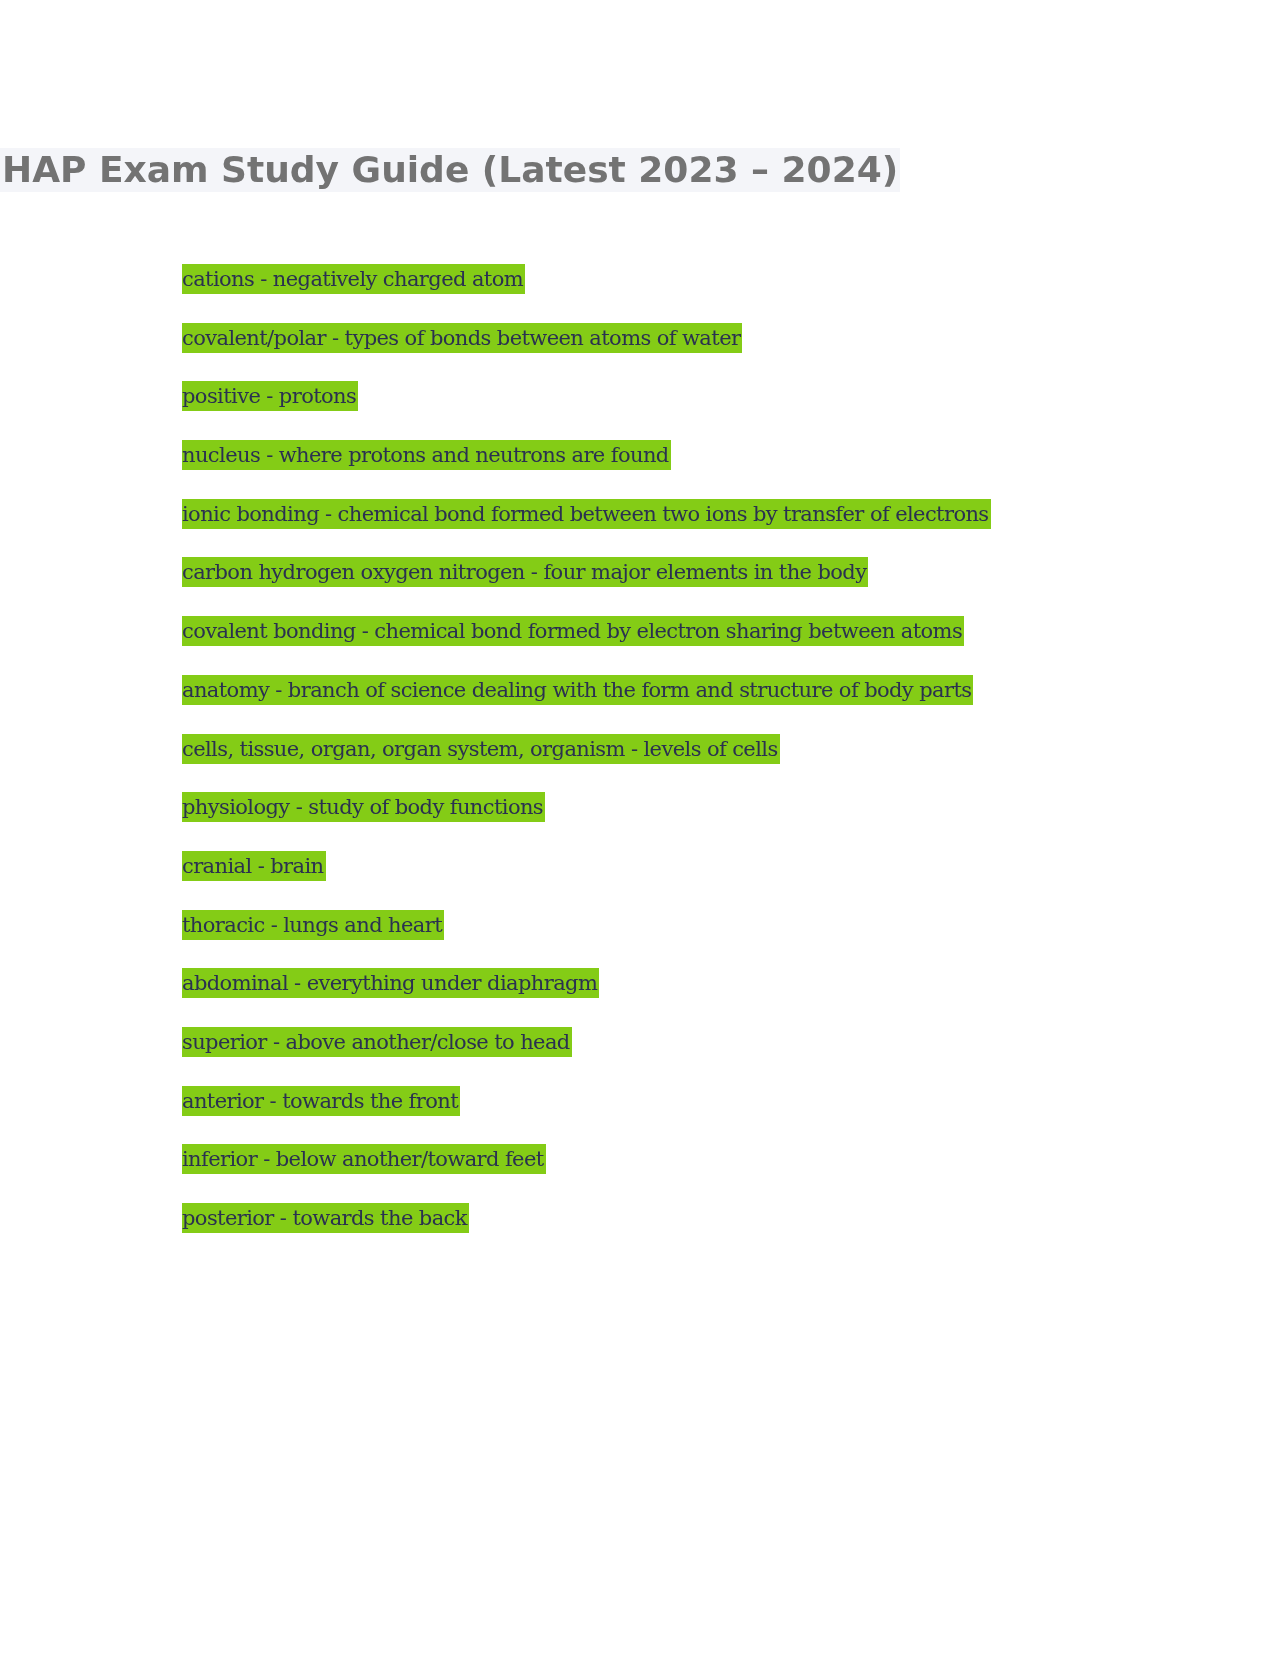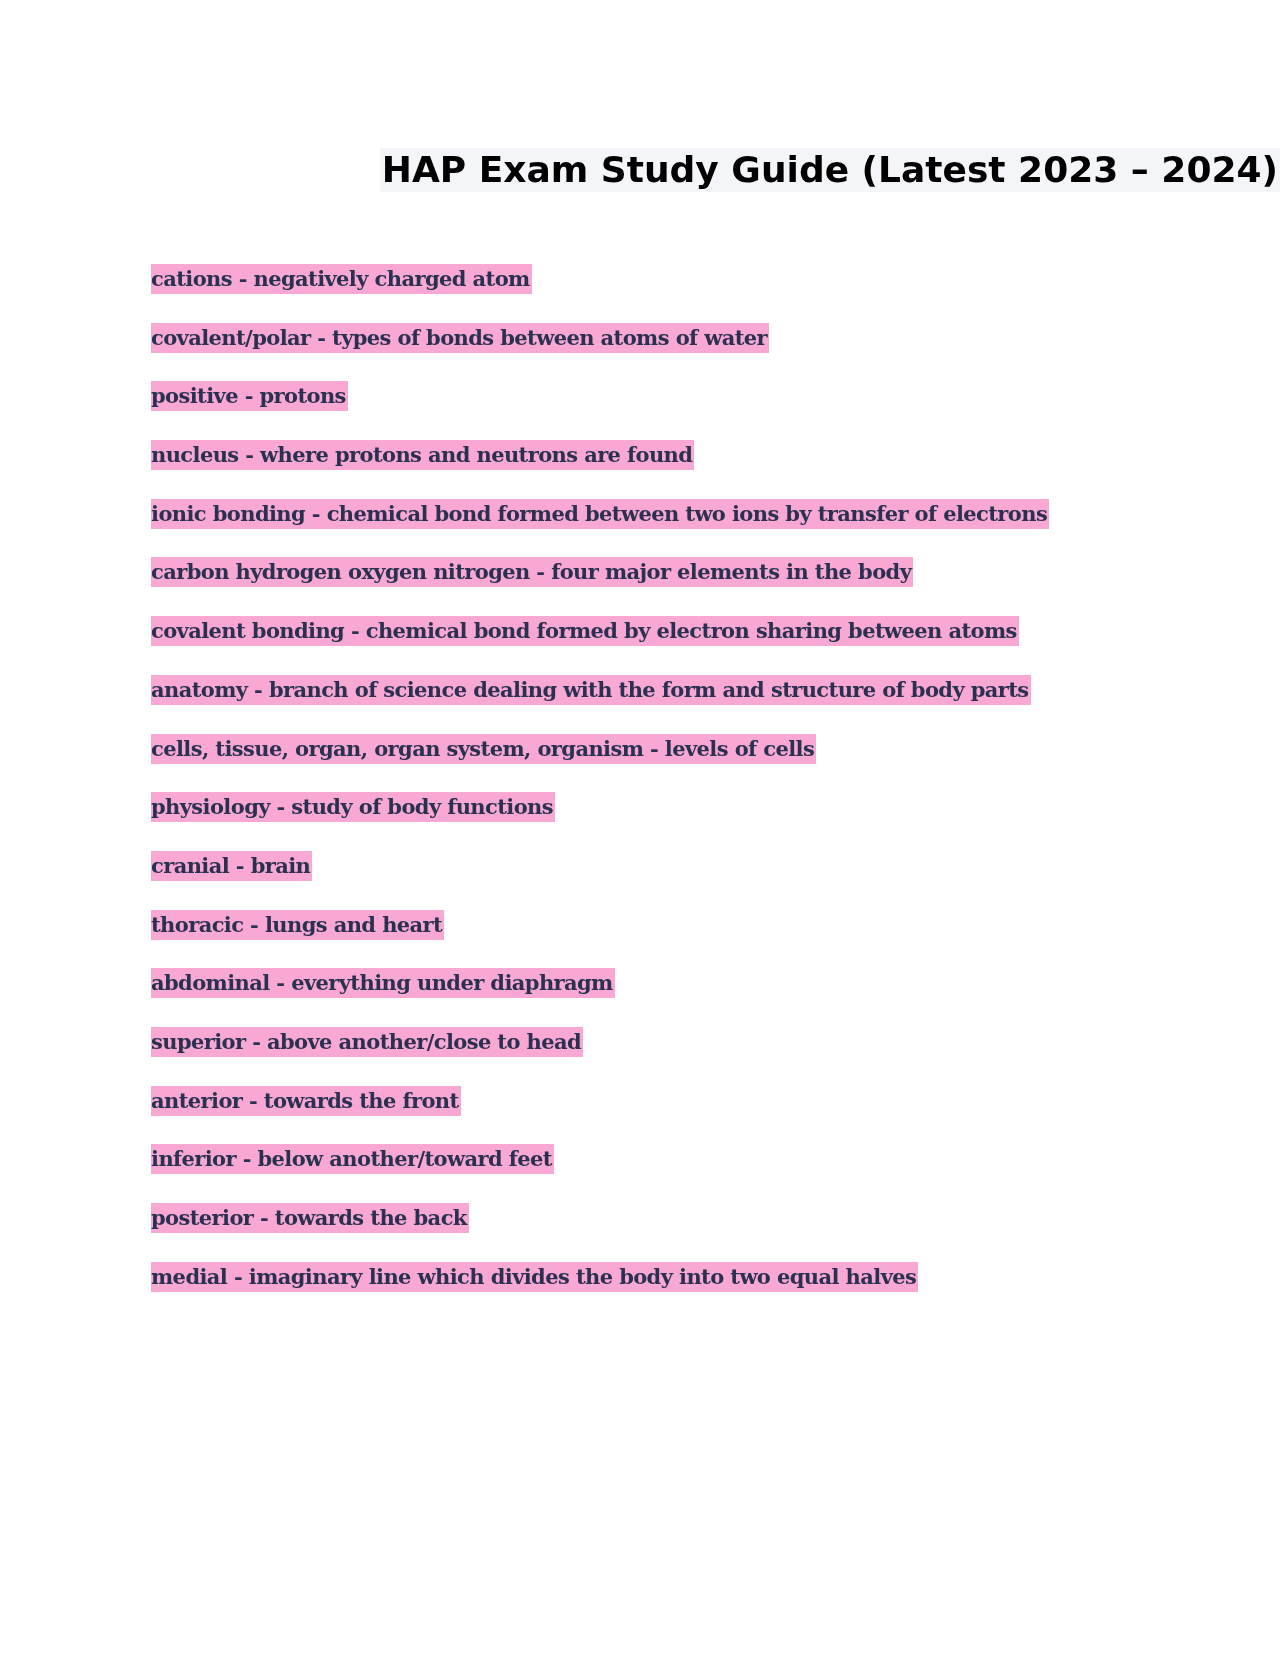--- a/index.html
+++ b/index.html
@@ -18,26 +18,26 @@
       left: 0; top: 0;
       width: 1280px;
       height: 1656px;
       background: #ffffff;
     }
     .title-block {
       position: absolute;
       top: 148px;
       left: 0;
       width: 1280px;
-      text-align: right;
+      text-align: left;
       font-family: "DejaVu Sans", sans-serif;
       font-weight: bold;
       font-size: 36px;
       line-height: 44px;
-      color: #000000;
+      color: #737373;
     }
     .title-line {
       display: inline-block;
       background: #f4f5f9;
       padding: 0 2px;
     }
     .entries {
       position: absolute;
       left: 151px;
       top: 264px;
@@ -46,29 +46,30 @@
       padding: 0;
       list-style: none;
     }
     .entry {
       height: 58.7px;
       margin: 0;
       padding: 0;
     }
     .entry-text {
       display: inline-block;
-      background: #f9a8d4;
+      background: #84cc16;
       font-family: "DejaVu Serif", serif;
-      font-weight: bold;
+      font-weight: normal;
       font-size: 21px;
       line-height: 30px;
       color: #2a3150;
       letter-spacing: -0.6px;
       white-space: nowrap;
       padding-right: 2px;
+      margin-left: 31px;
     }
   </style>
 </head>
 <body>
 
 <div class="page">
   <div class="title-block">
     <span class="title-line">HAP Exam Study Guide (Latest 2023 – 2024)</span><br>
   </div>
 
@@ -83,15 +84,14 @@
     <li class="entry"><span class="entry-text">anatomy - branch of science dealing with the form and structure of body parts</span></li>
     <li class="entry"><span class="entry-text">cells, tissue, organ, organ system, organism - levels of cells</span></li>
     <li class="entry"><span class="entry-text">physiology - study of body functions</span></li>
     <li class="entry"><span class="entry-text">cranial - brain</span></li>
     <li class="entry"><span class="entry-text">thoracic - lungs and heart</span></li>
     <li class="entry"><span class="entry-text">abdominal - everything under diaphragm</span></li>
     <li class="entry"><span class="entry-text">superior - above another/close to head</span></li>
     <li class="entry"><span class="entry-text">anterior - towards the front</span></li>
     <li class="entry"><span class="entry-text">inferior - below another/toward feet</span></li>
     <li class="entry"><span class="entry-text">posterior - towards the back</span></li>
-    <li class="entry"><span class="entry-text">medial - imaginary line which divides the body into two equal halves</span></li>
   </ul>
 </div>
 
 </body></html>

